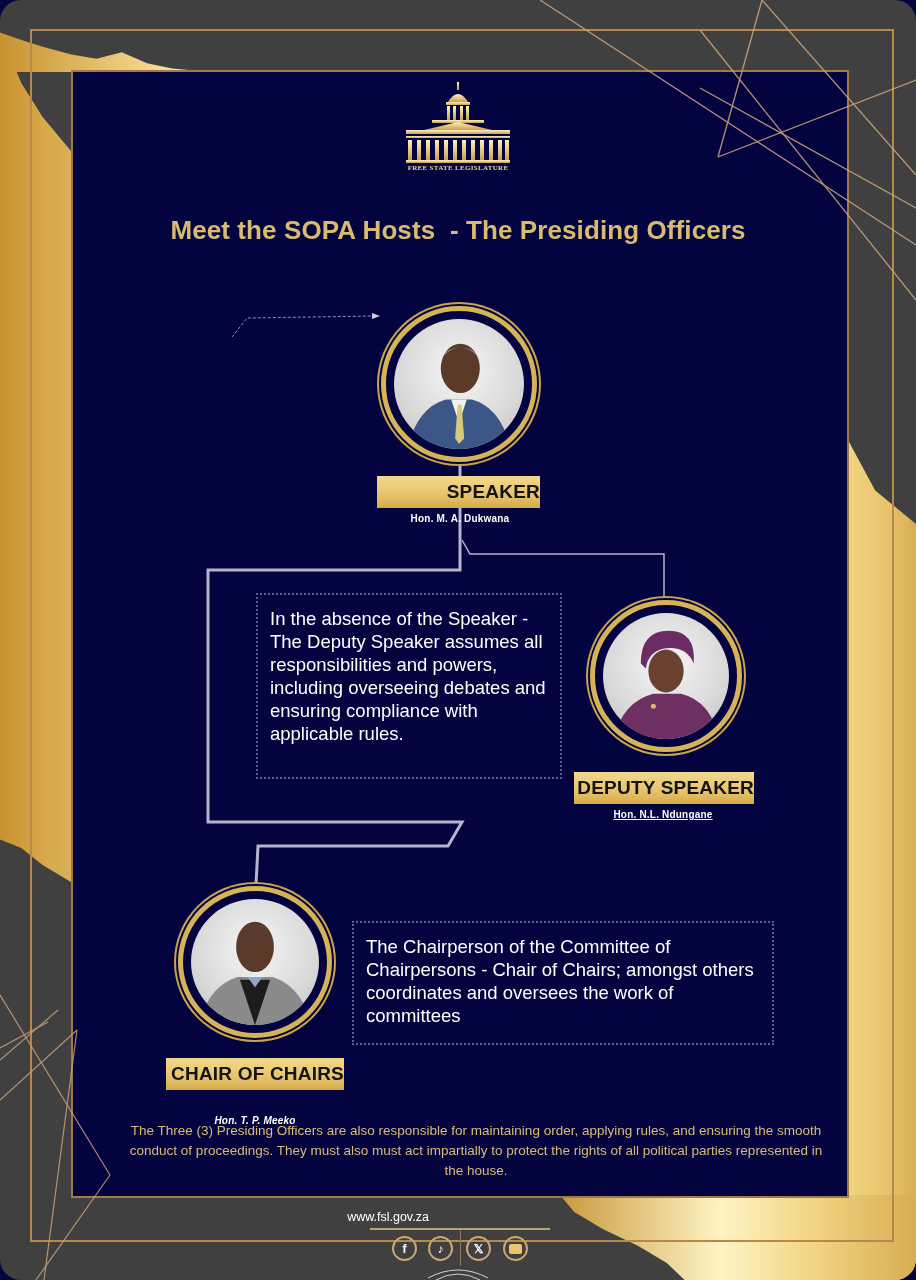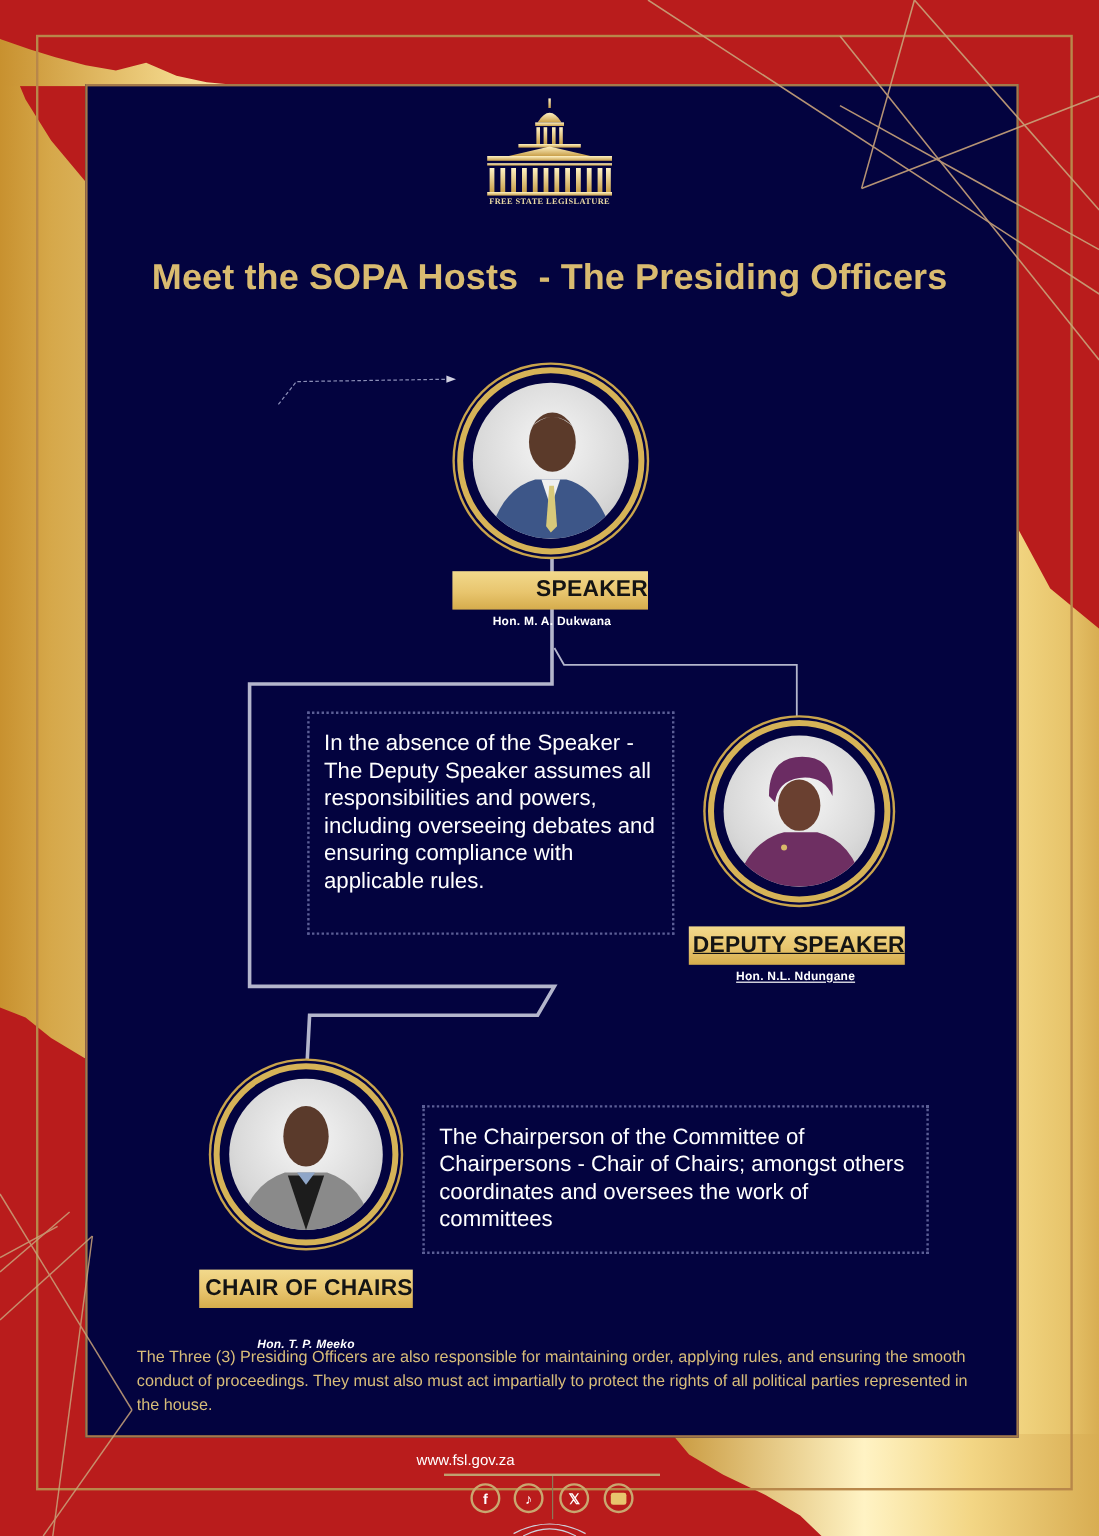--- a/index.html
+++ b/index.html
@@ -1,19 +1,19 @@
 <!DOCTYPE html>
 <html><head>
 <meta charset="utf-8">
 <style>
   * { box-sizing: border-box; margin: 0; padding: 0; }
   html, body { width: 916px; height: 1280px; overflow: hidden; background: #050540; }
   body { position: relative; font-family: "Liberation Sans", sans-serif; }
 
-  .canvas { position: absolute; inset: 0; background: #b91c1c; overflow: hidden; }
+  .canvas { position: absolute; inset: 0; background: #404040; overflow: hidden; border-radius: 21px; }
 
   
   .gold-left {
     position: absolute; left: 0; top: 32px; width: 71px; height: 850px;
     background: linear-gradient(90deg, #c8912f 0%, #d6a84a 60%, #d9b057 100%);
     clip-path: polygon(0 0, 30% 6%, 60% 10%, 100% 14%, 100% 100%, 60% 98%, 30% 96%, 0 95%);
   }
   .gold-top-splash {
     position: absolute; left: 0; top: 28px; width: 210px; height: 44px;
     background: linear-gradient(90deg, #c8912f, #f2d689 70%, #fff0b8);
@@ -33,46 +33,46 @@
   
   .frame-outer { position: absolute; left: 30px; top: 29px; width: 864px; height: 1213px; border: 2px solid #b8874a; }
   .frame-inner { position: absolute; left: 71px; top: 70px; width: 778px; height: 1128px; border: 2px solid #a4794a; background: #03033f; }
 
   svg.deco { position: absolute; inset: 0; width: 916px; height: 1280px; pointer-events: none; }
 
   
   .logo { position: absolute; left: 402px; top: 80px; width: 112px; height: 96px; }
   .logo-caption { position: absolute; left: 395px; top: 164px; width: 126px; text-align: center; font-family: "Liberation Serif", serif; font-size: 7px; font-weight: bold; color: #e7d7a4; letter-spacing: 0.3px; }
 
-  .title { position: absolute; left: 0; width: 916px; top: 215px; text-align: center; color: #d9bb70; font-size: 30px; letter-spacing: 0.1px; white-space: pre; }
+  .title { position: absolute; left: 0; width: 916px; top: 215px; text-align: center; color: #d9bb70; font-size: 26px; letter-spacing: 0.1px; white-space: pre; }
 
   .desc-box { position: absolute; border: 2px dotted #5c5f96; color: #ffffff; font-size: 18.5px; line-height: 23px; }
   .desc-1 { left: 92px; top: 337px; width: 272px; height: 132px; padding: 15px 14px; }
   .desc-2 { left: 256px; top: 593px; width: 306px; height: 186px; padding: 12px 12px; }
   .desc-3 { left: 352px; top: 921px; width: 422px; height: 124px; padding: 12px 12px; }
 
   .portrait { position: absolute; border-radius: 50%; border: 5px solid #d6b357; box-shadow: 0 0 0 2px #03033f, 0 0 0 4px #c9a44c; background: #03033f; }
   .portrait .photo { position: absolute; inset: 8px; border-radius: 50%; background: radial-gradient(circle at 50% 40%, #f6f6f6 0%, #d9d9d9 60%, #bdbdbd 100%); overflow: hidden; }
   .p-speaker { left: 381px; top: 306px; width: 156px; height: 156px; }
   .p-deputy { left: 590px; top: 600px; width: 152px; height: 152px; }
   .p-chair { left: 178px; top: 886px; width: 154px; height: 152px; }
 
   .person-svg { position: absolute; inset: 0; width: 100%; height: 100%; }
 
   .badge { position: absolute; background: linear-gradient(180deg, #f2d98c 0%, #e8c56e 55%, #d5ac4c 100%); color: #141414; font-weight: bold; font-size: 19px; text-align: right; letter-spacing: 0.2px; }
   .b-speaker { left: 377px; top: 476px; width: 163px; height: 32px; line-height: 32px; }
-  .b-deputy { left: 574px; top: 772px; width: 180px; height: 32px; line-height: 32px; text-decoration: underline; }
+  .b-deputy { left: 574px; top: 772px; width: 180px; height: 32px; line-height: 32px; }
   .b-chair { left: 166px; top: 1058px; width: 178px; height: 32px; line-height: 32px; }
 
   .name { position: absolute; color: #ffffff; font-weight: bold; font-size: 10px; text-align: center; letter-spacing: 0.2px; }
   .n-speaker { left: 360px; top: 513px; width: 200px; }
   .n-deputy { left: 563px; top: 809px; width: 200px; text-decoration: underline; }
   .n-chair { left: 155px; top: 1115px; width: 200px; font-style: italic; }
 
-  .footer-text { position: absolute; left: 114px; top: 1121px; width: 700px; text-align: left; color: #d8bd79; font-size: 13.5px; line-height: 20px; }
+  .footer-text { position: absolute; left: 126px; top: 1121px; width: 700px; text-align: center; color: #d8bd79; font-size: 13.5px; line-height: 20px; }
 
   .site { position: absolute; left: 0; width: 776px; top: 1210px; text-align: center; color: #ffffff; font-size: 12.5px; }
   .site-line { position: absolute; left: 370px; top: 1228px; width: 180px; height: 2px; background: #bfa070; }
   .social { position: absolute; top: 1236px; width: 25px; height: 25px; border-radius: 50%; border: 2px solid #c9a770; color: #ffffff; font-size: 12px; font-weight: bold; display: flex; align-items: center; justify-content: center; }
   .s-fb { left: 392px; } .s-tt { left: 428px; } .s-x { left: 466px; } .s-yt { left: 503px; }
   .social-divider { position: absolute; left: 460px; top: 1230px; width: 1px; height: 36px; background: #8a7a5a; }
 </style>
 </head>
 <body>
 

